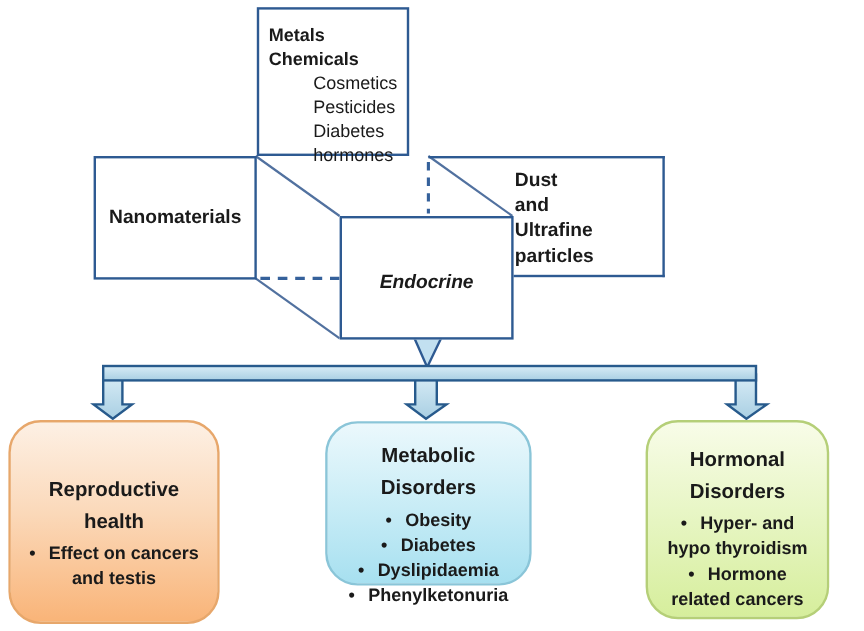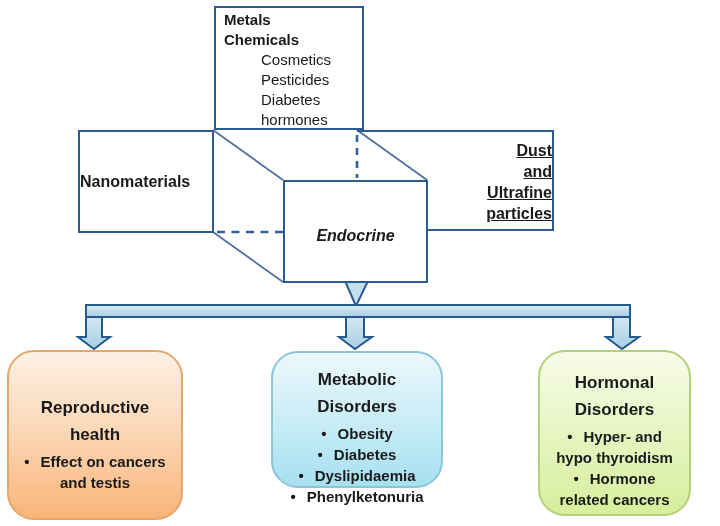--- a/index.html
+++ b/index.html
@@ -19,30 +19,30 @@
     z-index: 0;
   }
   .linebox {
     position: absolute;
     box-sizing: border-box;
     border: 2px solid #2e5a92;
     background: transparent;
     z-index: 1;
   }
   
-  .box-chemicals { left: 214px; top: 6px; width: 150px; height: 124px; padding: 2px 0 0 8px; }
+  .box-chemicals { left: 214px; top: 6px; width: 127px; height: 124px; padding: 12px 0 0 8px; }
   .box-chemicals .bold-line { font-weight: bold; font-size: 15px; line-height: 20px; }
   .box-chemicals .sub-line  { font-size: 15px; line-height: 20px; padding-left: 37px; }
   
   .box-nano { left: 78px; top: 130px; width: 136px; height: 103px;
-              display: flex; align-items: center; }
+              display: flex; align-items: center; justify-content: center; }
   .box-nano .label { font-weight: bold; font-size: 16px; }
   
   .box-dust { left: 357px; top: 130px; width: 197px; height: 101px; border-left: none;
-              padding: 8px 0 0 72px; text-align: right; text-decoration: underline; }
+              padding: 8px 0 0 72px; text-align: left; }
   .box-dust .dline { font-weight: bold; font-size: 16px; line-height: 21px; }
   
   .box-endo { left: 283px; top: 180px; width: 145px; height: 103px; background: #ffffff; z-index: 3;
               display: flex; flex-direction: row; align-items: center; justify-content: center;
               padding-top: 8px; font-style: italic; }
   .box-endo .eline { font-weight: bold; font-size: 16px; line-height: 24px; }
   
   .rounded {
     position: absolute;
     box-sizing: border-box;

